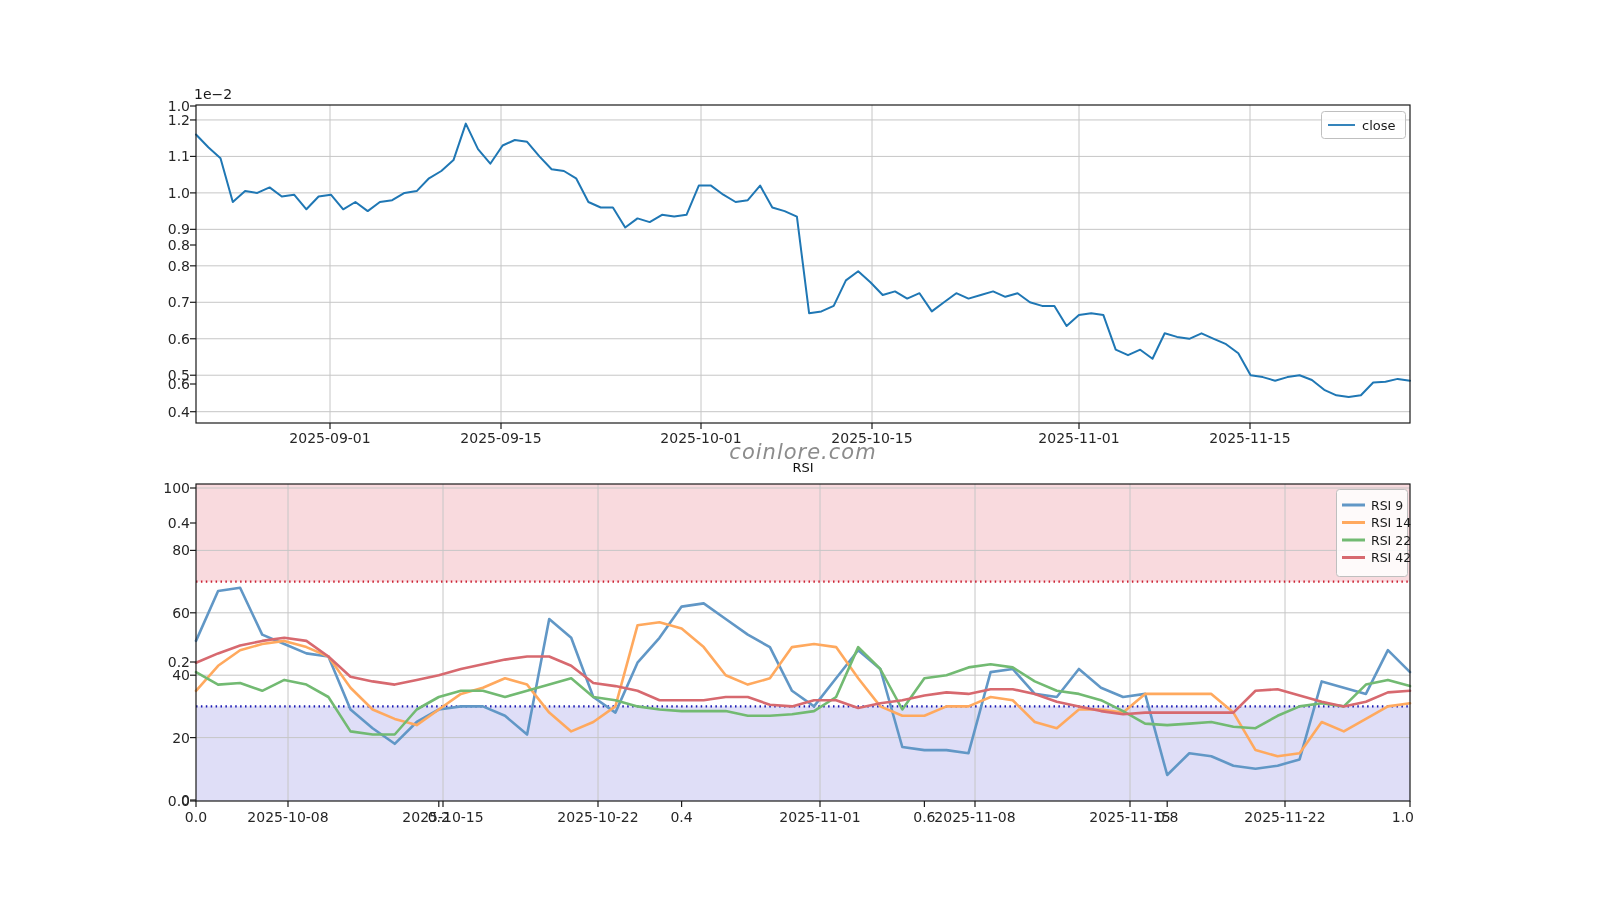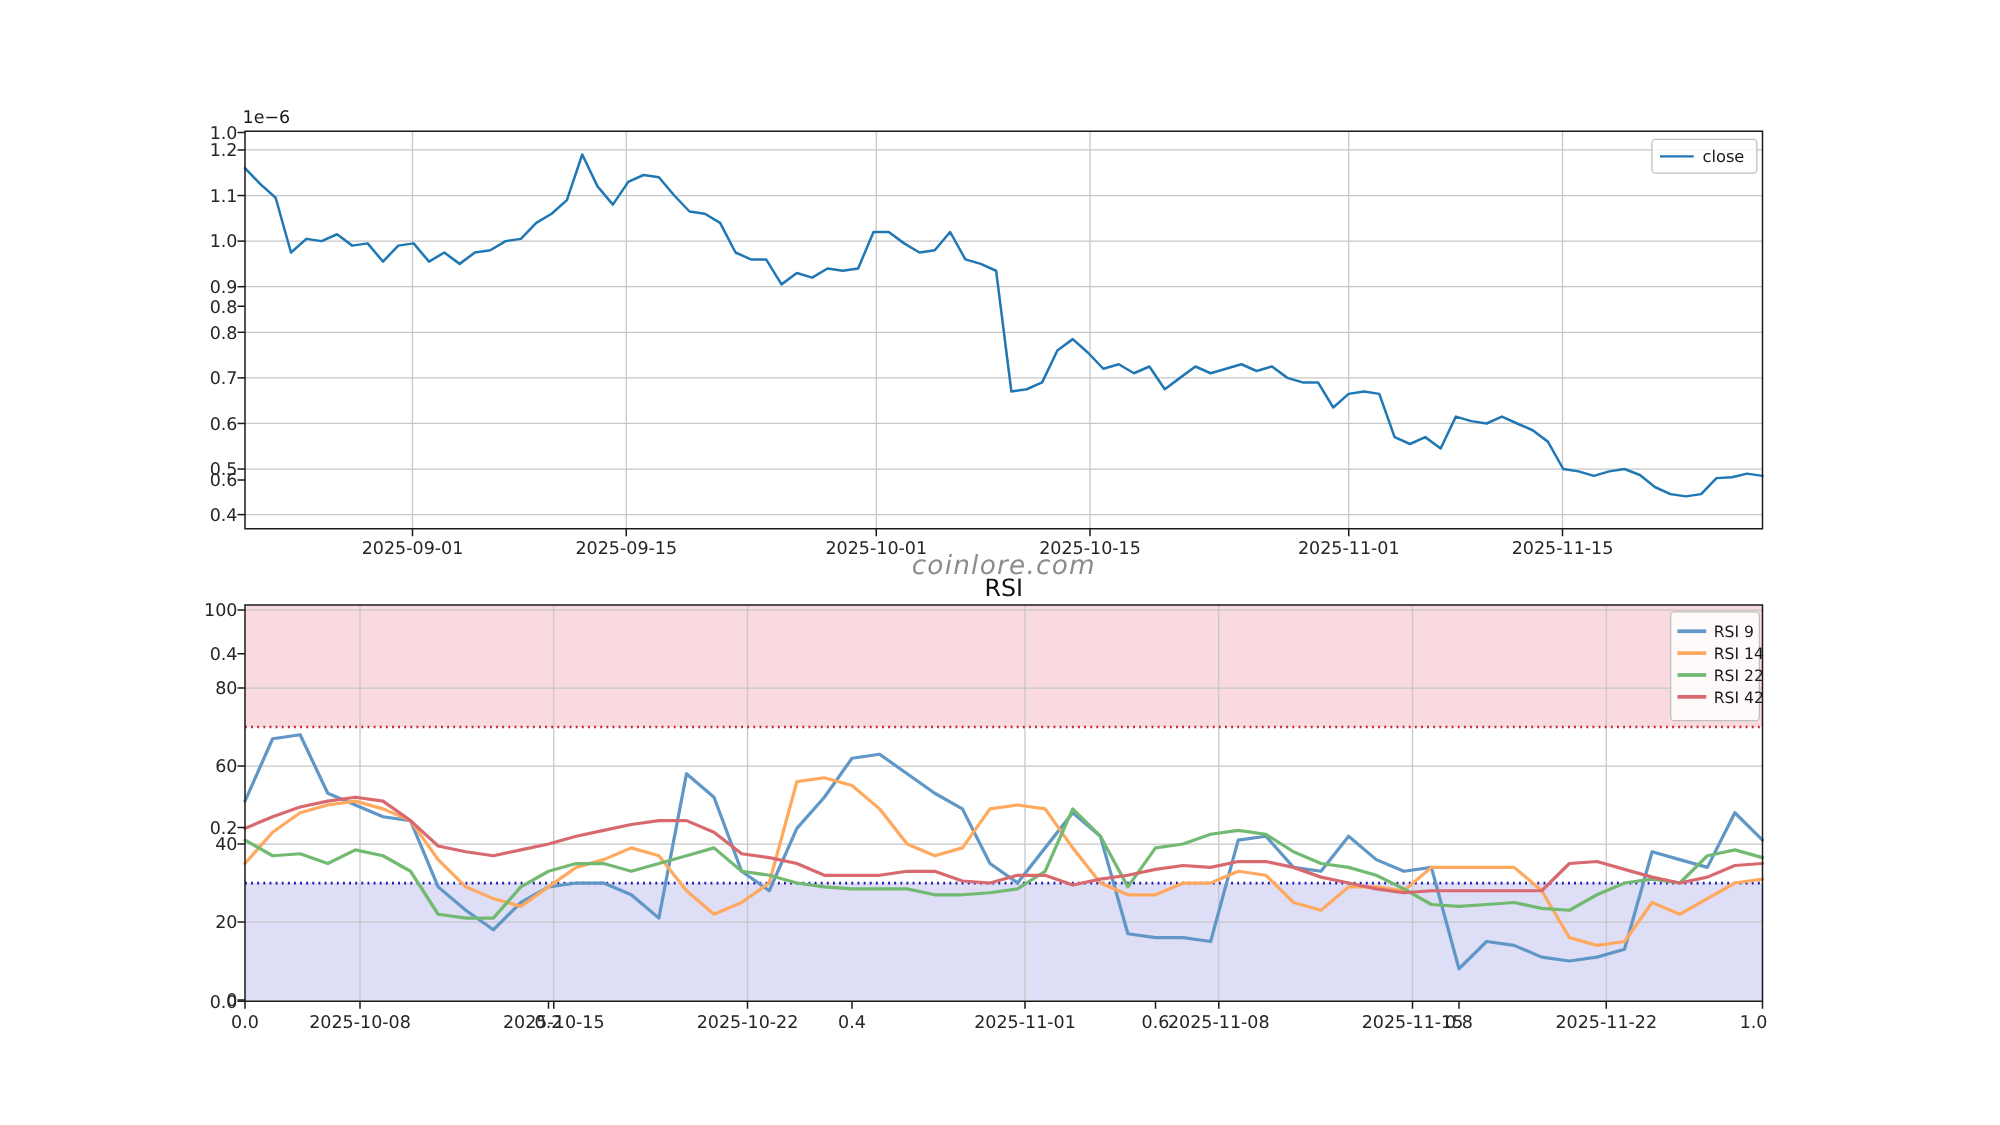--- a/index.html
+++ b/index.html
@@ -2,21 +2,21 @@
 <html><head>
 <meta charset="utf-8">
 <style>
   html,body{margin:0;padding:0;background:#fff;}
   body{width:1600px;height:900px;position:relative;font-family:"DejaVu Sans",sans-serif;overflow:hidden;}
   #figure{position:absolute;left:0;top:0;width:1600px;height:900px;}
   #chart-svg{position:absolute;left:0;top:0;}
   .fig-text{position:absolute;pointer-events:none;white-space:nowrap;}
   #offset-label{left:194px;top:86px;font-size:14px;color:#1a1a1a;}
   #watermark{left:196px;top:440px;width:1214px;text-align:center;font-size:21px;color:#8c8c8c;letter-spacing:1px;font-style:italic;}
-  #rsi-title{left:196px;top:460px;width:1214px;text-align:center;font-size:19px;color:#111;}
+  #rsi-title{left:196px;top:460px;width:1214px;text-align:center;font-size:13px;color:#111;}
 </style>
 </head>
 <body>
 
 <div id="figure">
   <svg id="chart-svg" width="1600" height="900">
       <rect x="196" y="484" width="1214" height="97.60000000000002" fill="#f9dade"></rect>
       <rect x="196" y="706.4" width="1214" height="94.60000000000002" fill="#dfdef7"></rect>
       <line x1="330" y1="105" x2="330" y2="423" stroke="#c6c6c6" stroke-width="1"></line>
       <line x1="501" y1="105" x2="501" y2="423" stroke="#c6c6c6" stroke-width="1"></line>
@@ -140,16 +140,16 @@
       <rect x="1336.5" y="489.5" width="71" height="87" rx="3" fill="#ffffff" fill-opacity="0.85" stroke="#bfbfbf" stroke-width="1"></rect>
       <line x1="1342" y1="505" x2="1365" y2="505" stroke="#6197c6" stroke-width="3"></line>
       <text x="1371" y="509.5" font-size="12.5" text-anchor="start" fill="#1a1a1a" font-family="&quot;DejaVu Sans&quot;,sans-serif">RSI 9</text>
       <line x1="1342" y1="522.5" x2="1365" y2="522.5" stroke="#ffa95e" stroke-width="3"></line>
       <text x="1371" y="527" font-size="12.5" text-anchor="start" fill="#1a1a1a" font-family="&quot;DejaVu Sans&quot;,sans-serif">RSI 14</text>
       <line x1="1342" y1="540" x2="1365" y2="540" stroke="#72ba72" stroke-width="3"></line>
       <text x="1371" y="544.5" font-size="12.5" text-anchor="start" fill="#1a1a1a" font-family="&quot;DejaVu Sans&quot;,sans-serif">RSI 22</text>
       <line x1="1342" y1="557.5" x2="1365" y2="557.5" stroke="#d7696f" stroke-width="3"></line>
       <text x="1371" y="562" font-size="12.5" text-anchor="start" fill="#1a1a1a" font-family="&quot;DejaVu Sans&quot;,sans-serif">RSI 42</text>
     </svg>
-  <div class="fig-text" id="offset-label">1e−6</div>
+  <div class="fig-text" id="offset-label">1e−2</div>
   <div class="fig-text" id="watermark">coinlore.com</div>
   <div class="fig-text" id="rsi-title">RSI</div>
 </div>
 
 </body></html>

